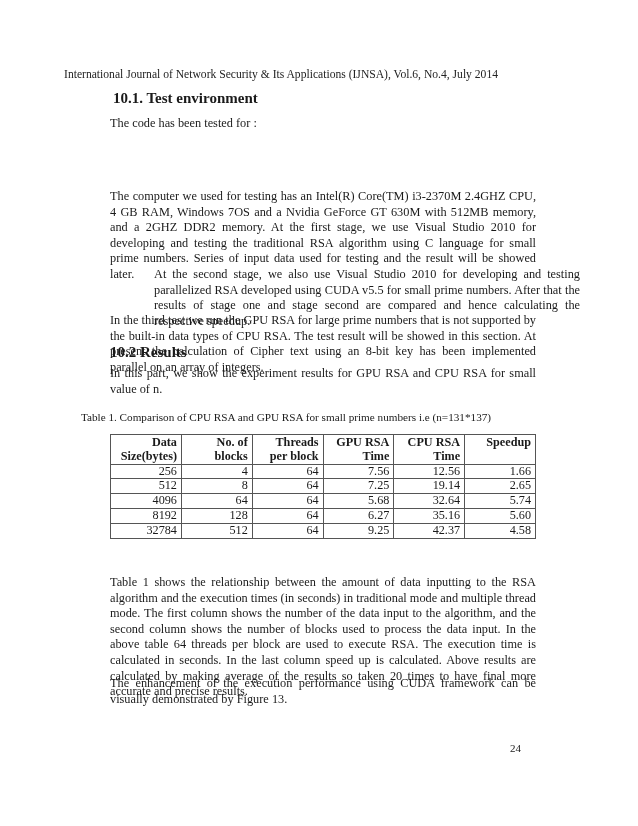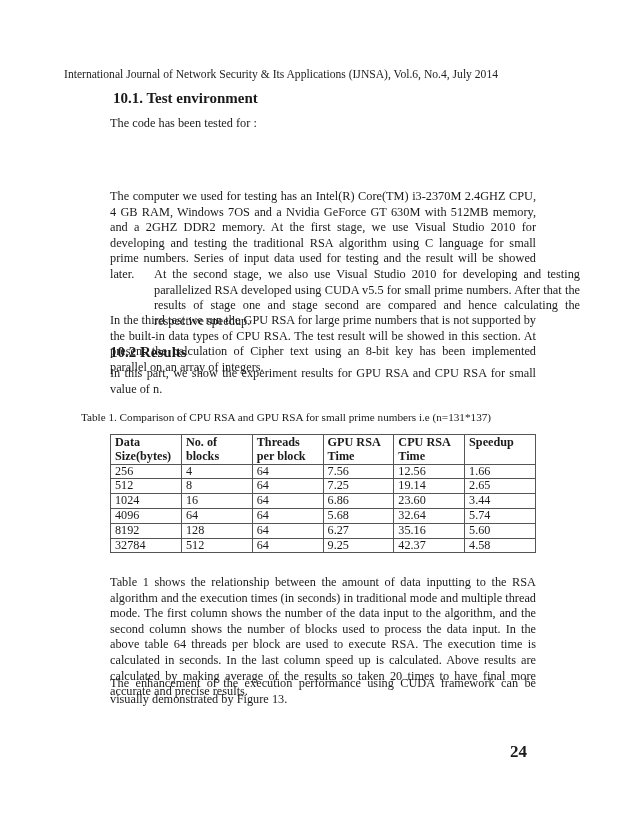--- a/index.html
+++ b/index.html
@@ -7,24 +7,24 @@
          font-family:"Liberation Serif", "DejaVu Serif", serif; color:#1a1a1a; }
   .page { position:absolute; left:0; top:0; width:638px; height:826px; }
   .header { position:absolute; top:68px; left:0; width:562px; text-align:center; font-size:11.6px; color:#222; }
   .h { position:absolute; font-weight:bold; font-size:15px; }
   .p { position:absolute; left:110px; width:426px; font-size:12.3px; line-height:15.6px; text-align:justify; }
   .bullets { position:absolute; left:110px; top:138px; width:426px; font-size:12.3px; line-height:15.6px; margin:0; padding:0; list-style:none; }
   .bullets li { position:relative; padding-left:37px; }
   .bullets li::before { content:"\2022"; position:absolute; left:12px; top:0; font-size:13px; }
   .caption { position:absolute; top:411px; left:0; width:572px; text-align:center; font-size:11.2px; }
   table.t { position:absolute; left:110px; top:434px; width:426px; border-collapse:collapse; font-size:12.2px; }
-  table.t th, table.t td { border:1px solid #555; padding:0 4px; text-align:left; vertical-align:top; line-height:13.8px; }
+  table.t th, table.t td { border:1px solid #555; padding:0 4px; text-align:right; vertical-align:top; line-height:13.8px; }
   table.t th { font-weight:bold; padding-top:1px; }
   table.t td { height:13px; }
-  .pagenum { position:absolute; top:742px; left:510px; font-size:17px;font-weight:bold; }
+  .pagenum { position:absolute; top:742px; left:510px; font-size:11px; }
 </style>
 </head>
 <body>
 
 <div class="page">
   <div class="header">International Journal of Network Security &amp; Its Applications (IJNSA), Vol.6, No.4, July 2014</div>
 
   <div class="h" style="top:90px;left:113px;">10.1. Test environment</div>
   <div class="p" style="top:116px;">The code has been tested for :</div>
 
@@ -68,28 +68,20 @@
       </tr>
       <tr>
         <td>512</td>
         <td>8</td>
         <td>64</td>
         <td>7.25</td>
         <td>19.14</td>
         <td>2.65</td>
       </tr>
       <tr>
-        <td>1024</td>
-        <td>16</td>
-        <td>64</td>
-        <td>6.86</td>
-        <td>23.60</td>
-        <td>3.44</td>
-      </tr>
-      <tr>
         <td>4096</td>
         <td>64</td>
         <td>64</td>
         <td>5.68</td>
         <td>32.64</td>
         <td>5.74</td>
       </tr>
       <tr>
         <td>8192</td>
         <td>128</td>

